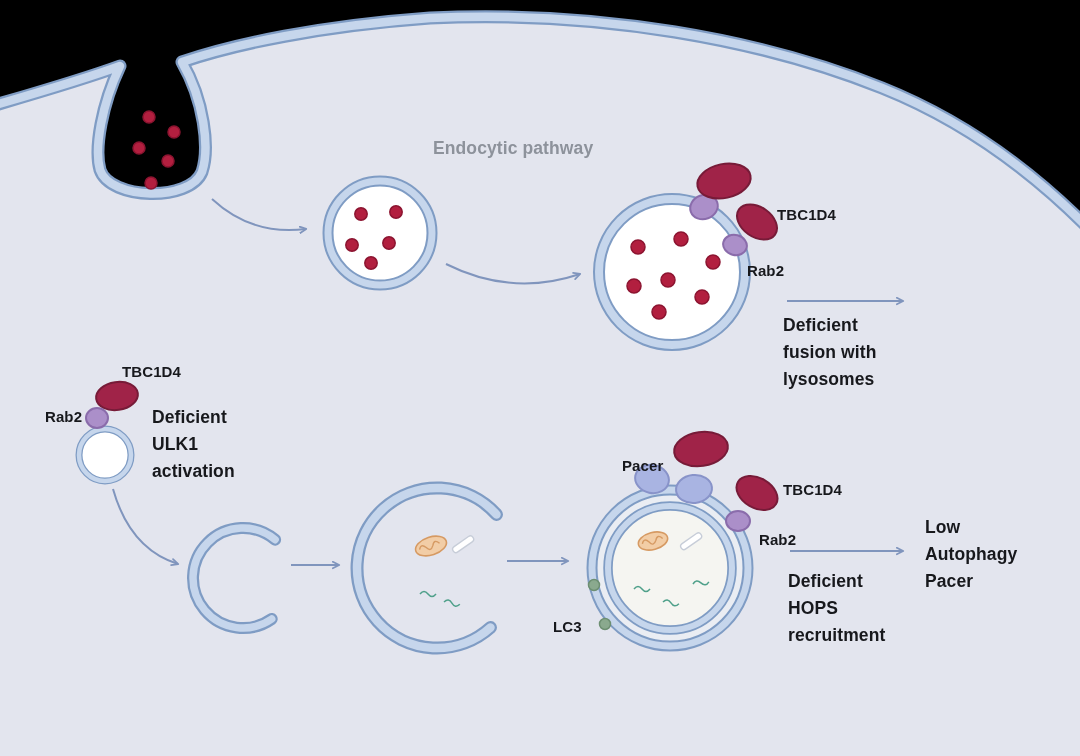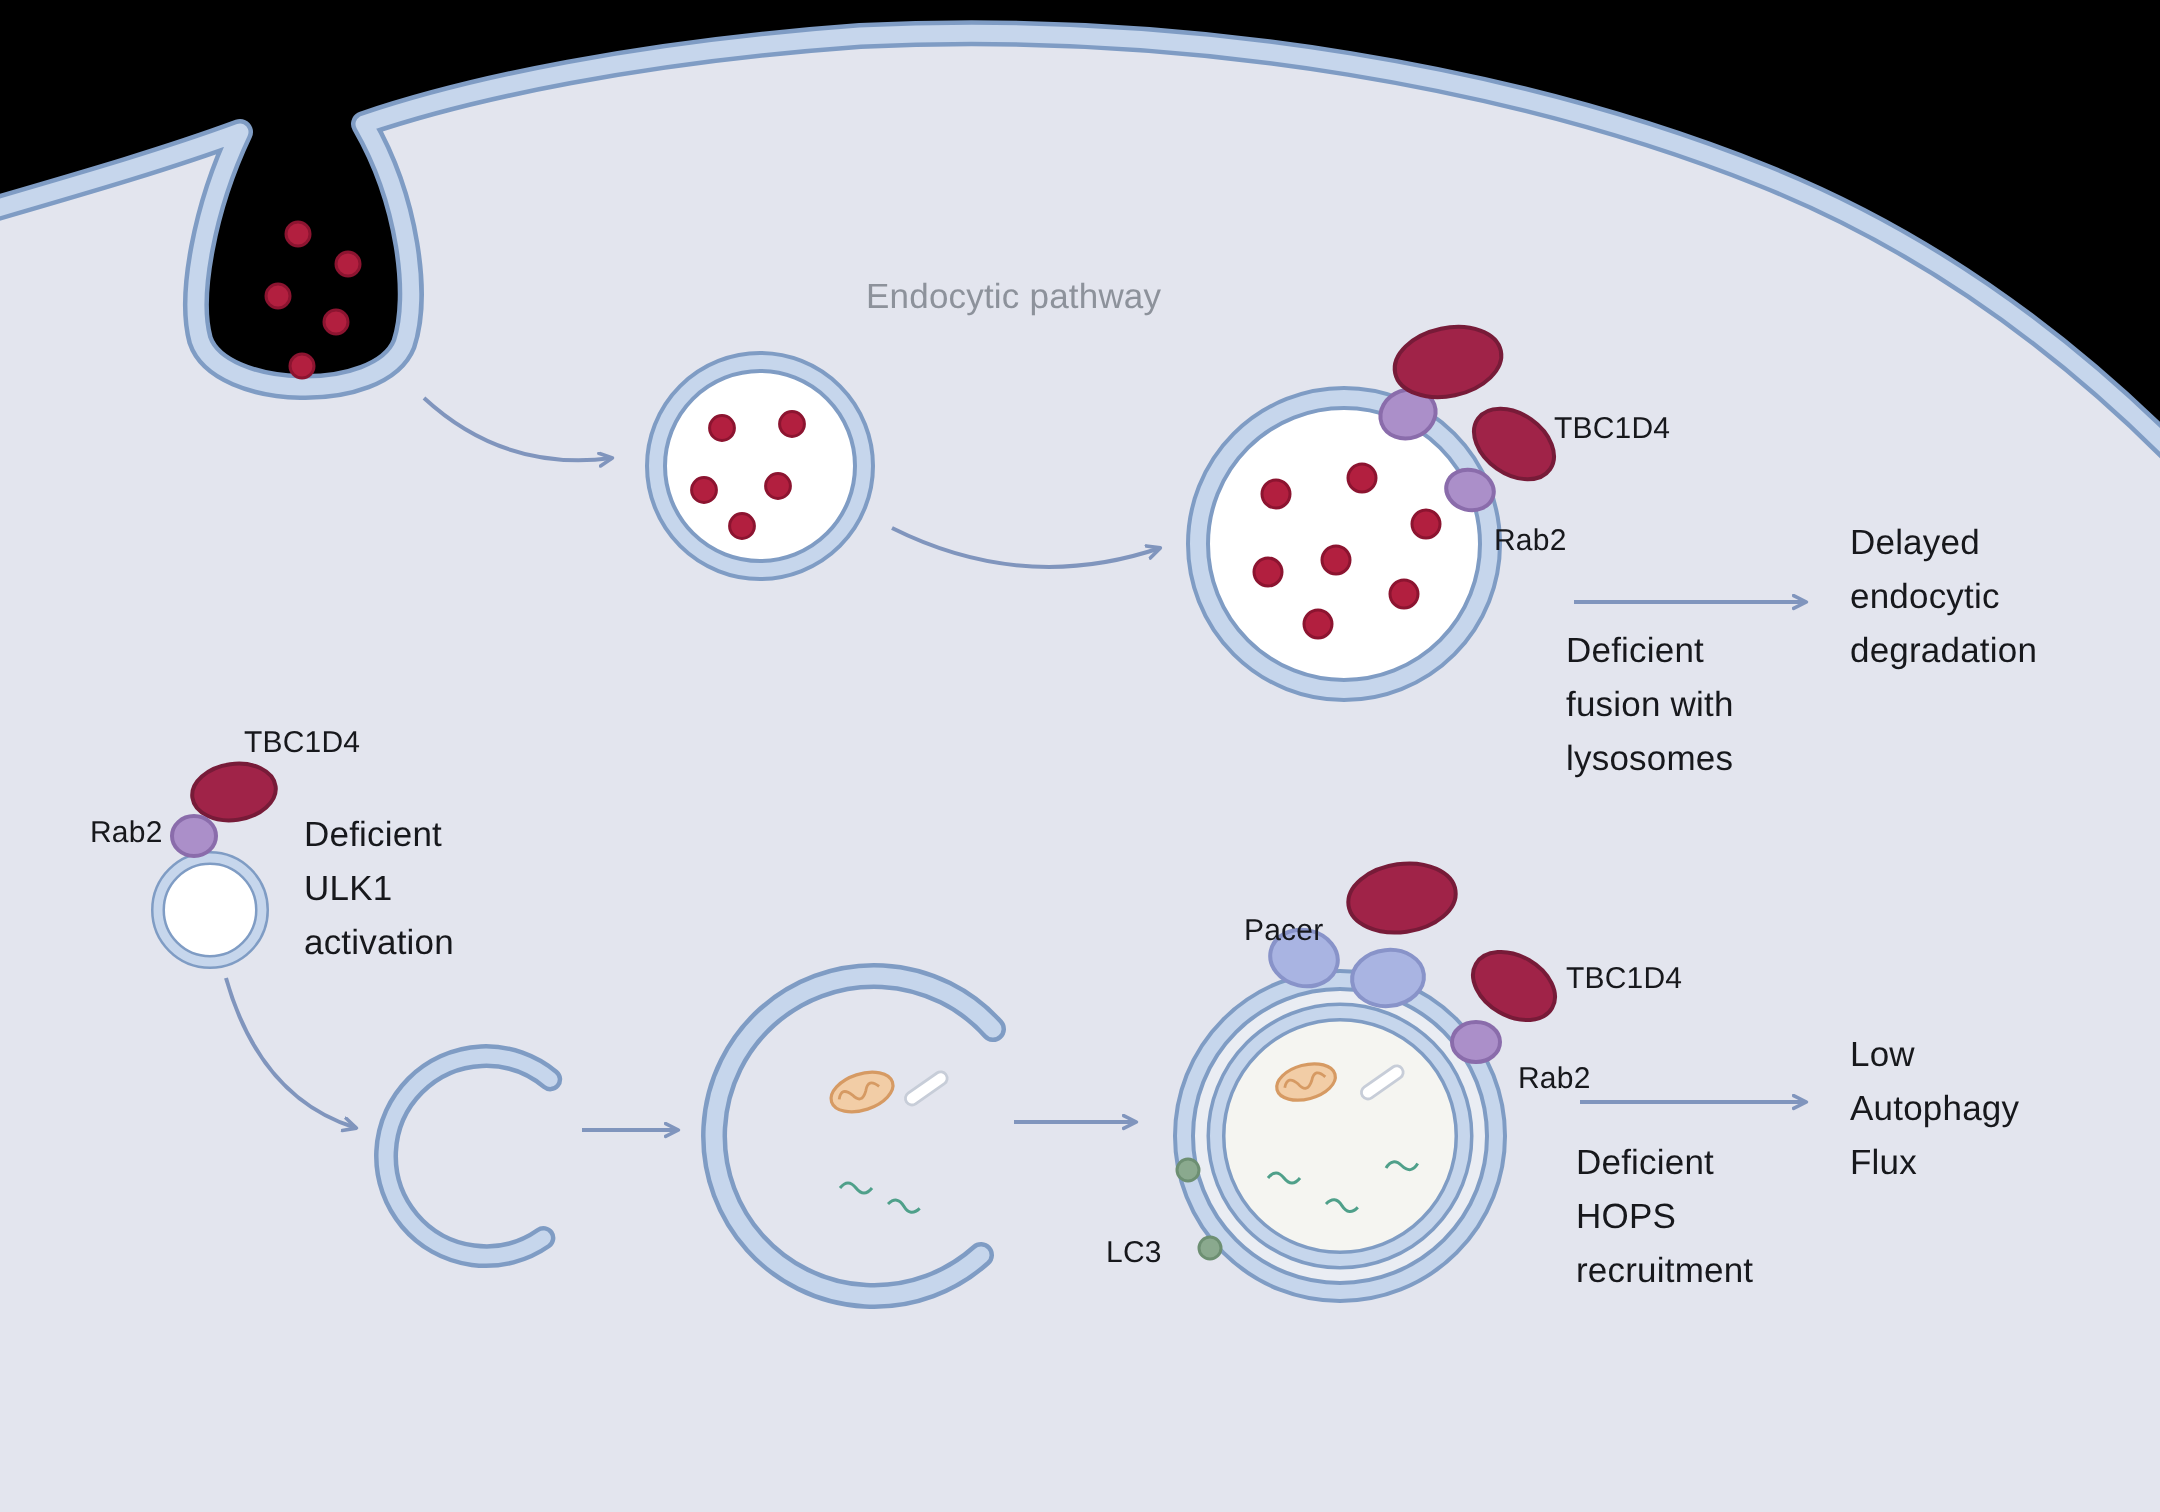--- a/index.html
+++ b/index.html
@@ -2,21 +2,21 @@
 <html><head>
 <meta charset="utf-8">
 <style>
   html,body{margin:0;padding:0;background:#000;}
   .stage{
     position:relative;width:1080px;height:756px;background:#000000;
     overflow:hidden;font-family:"Liberation Sans",sans-serif;
   }
   .stage svg{position:absolute;left:0;top:0;}
   .lbl{
-    position:absolute;font-weight:normal;color:#17181c;font-size:15px;
+    position:absolute;font-weight:bold;color:#17181c;font-size:15px;
     white-space:pre-line;line-height:1.55;letter-spacing:0.1px;
   }
   .big{font-size:17.5px;}
   .gray{color:#8d929b;font-size:17.5px;}
 </style>
 </head>
 <body>
 
 <div class="stage">
 
@@ -126,34 +126,31 @@
     <ellipse cx="738" cy="521" rx="12" ry="10" fill="#ab8fc9" stroke="#8a6cab" stroke-width="2"></ellipse>
   </g>
 </svg>
 
 <div class="lbl gray" style="left:433px;top:135px">Endocytic pathway</div>
 <div class="lbl" style="left:777px;top:203px">TBC1D4</div>
 <div class="lbl" style="left:747px;top:259px">Rab2</div>
 <div class="lbl big" style="left:783px;top:312px">Deficient
 fusion with
 lysosomes</div>
-<div class="lbl big" style="left:925px;top:258px">Delayed
-endocytic
-degradation</div>
 
 <div class="lbl" style="left:122px;top:360px">TBC1D4</div>
 <div class="lbl" style="left:45px;top:405px">Rab2</div>
 <div class="lbl big" style="left:152px;top:404px">Deficient
 ULK1
 activation</div>
 
 <div class="lbl" style="left:622px;top:454px">Pacer</div>
 <div class="lbl" style="left:783px;top:478px">TBC1D4</div>
 <div class="lbl" style="left:759px;top:528px">Rab2</div>
 <div class="lbl" style="left:553px;top:615px">LC3</div>
 <div class="lbl big" style="left:788px;top:568px">Deficient
 HOPS
 recruitment</div>
 <div class="lbl big" style="left:925px;top:514px">Low
 Autophagy
-Flux</div>
+Pacer</div>
 
 </div>
 
 </body></html>

